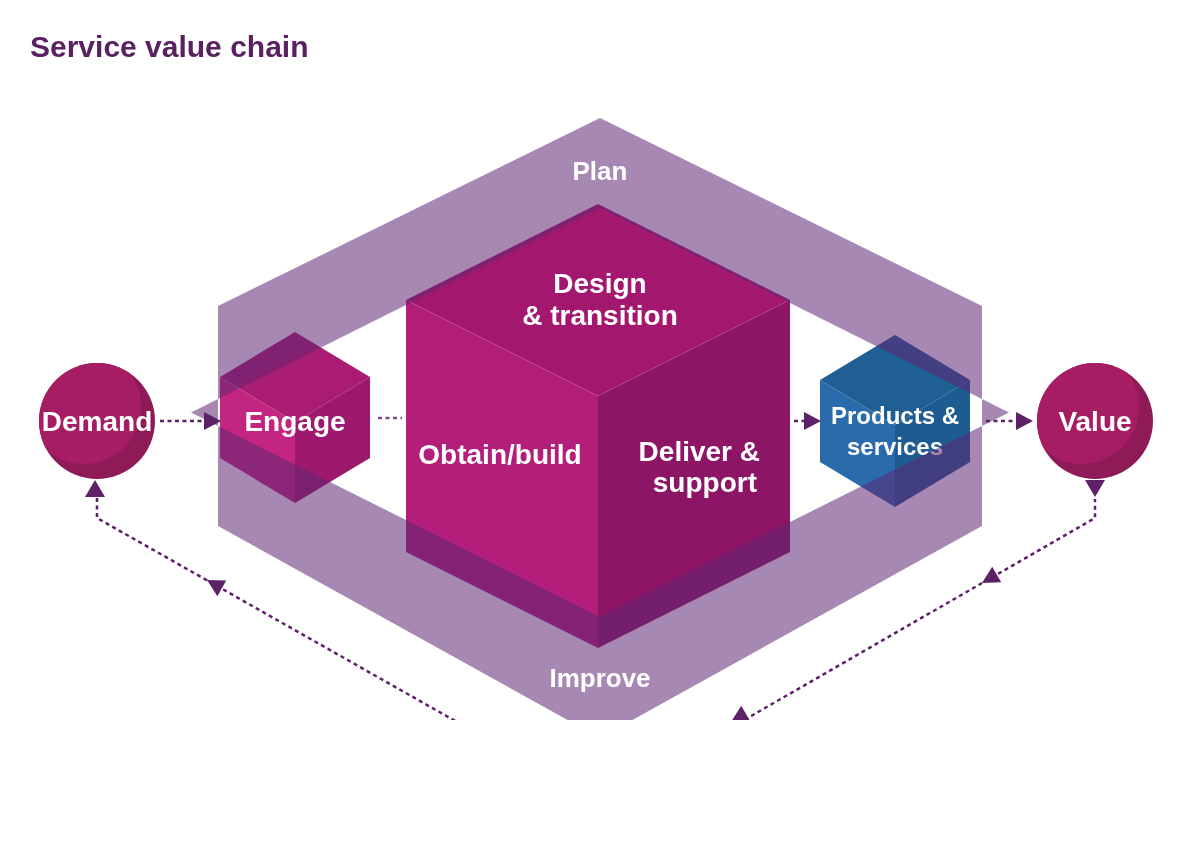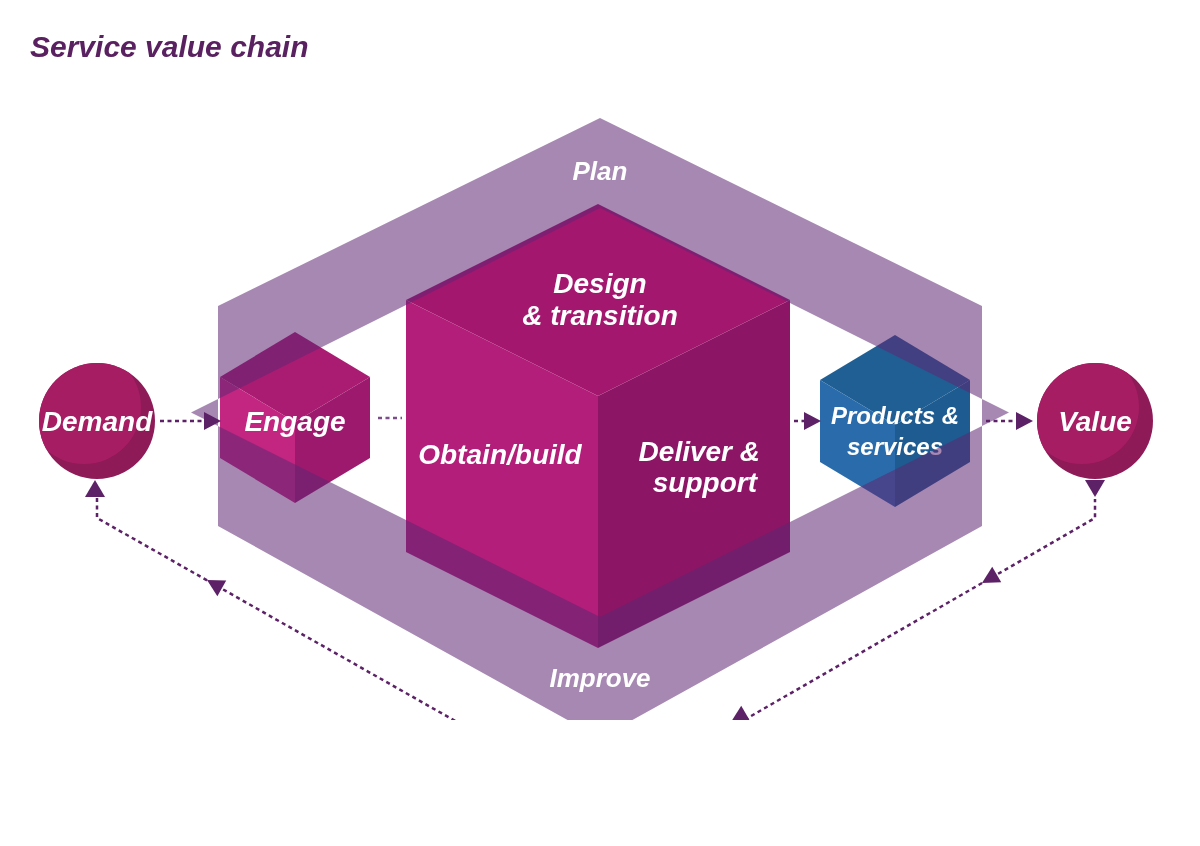--- a/index.html
+++ b/index.html
@@ -1,16 +1,16 @@
 <!DOCTYPE html>
 <html><head>
 <meta charset="utf-8">
 <style>
   html,body { margin:0; padding:0; background:#ffffff; }
-  .stage { width:1200px; height:720px; position:relative; background:#ffffff;font-style:italic; }
+  .stage { width:1200px; height:720px; position:relative; background:#ffffff; }
   svg { display:block; }
   text { font-family:"Liberation Sans","DejaVu Sans",sans-serif; font-weight:bold; }
   .lbl { fill:#ffffff; }
   .dash { fill:none; stroke-width:2.5; stroke-dasharray:4 3.5; }
 </style>
 </head>
 <body>
 
 <div class="stage">
 <svg width="1200" height="846" viewBox="0 0 1200 846" xmlns="http://www.w3.org/2000/svg">

